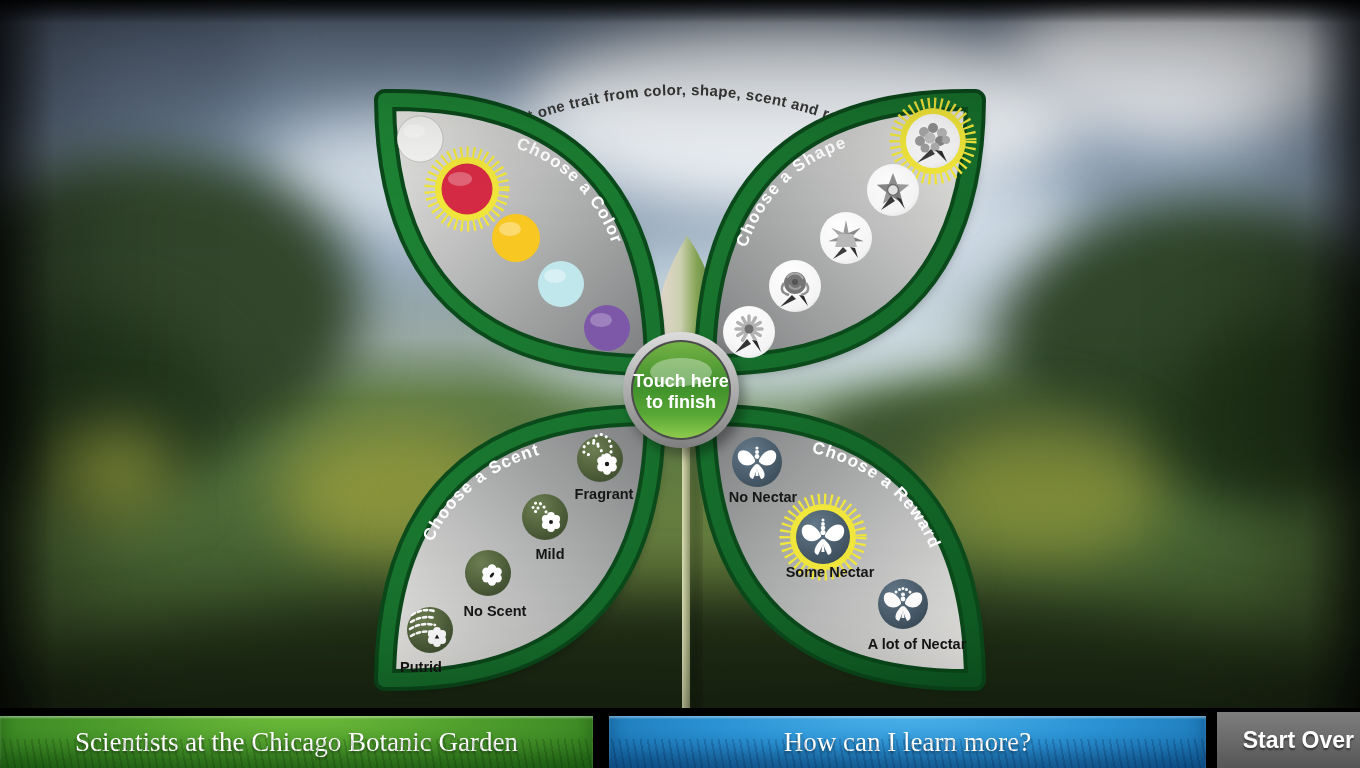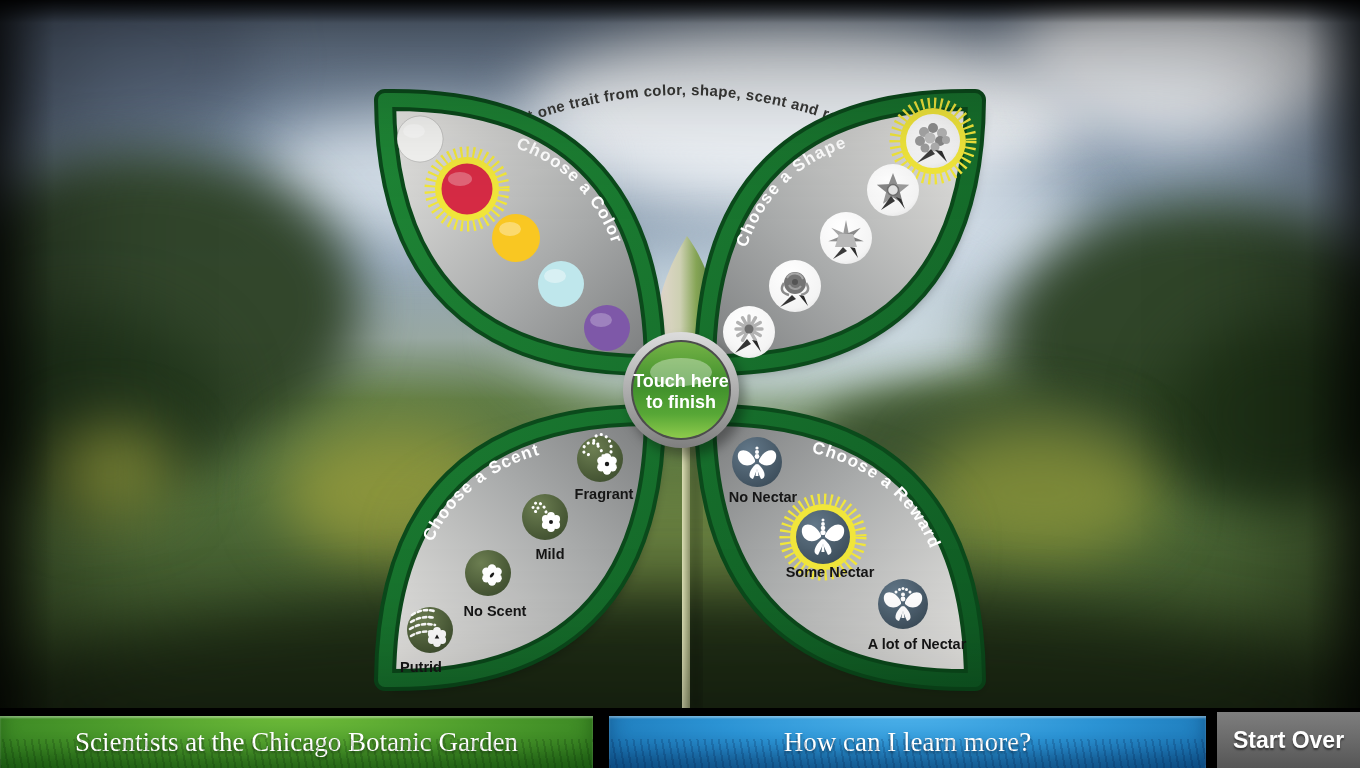--- a/index.html
+++ b/index.html
@@ -48,21 +48,21 @@
        background:repeating-linear-gradient(80deg,rgba(0,25,0,.16) 0 2px,transparent 2px 7px);}
   .bar-green{left:0;top:716px;width:593px;height:52px;
        background:radial-gradient(ellipse at 50% -10%, #74c13c 0%, #4d9c2c 48%, #2c761d 100%);
        box-shadow:inset 0 2px 2px rgba(255,255,255,.35), inset 0 -14px 20px rgba(0,45,0,.4);}
   .bar-blue{left:609px;top:716px;width:597px;height:52px;
        background:radial-gradient(ellipse at 50% -10%, #52b7ef 0%, #2b93d4 48%, #1468a6 100%);
        box-shadow:inset 0 2px 2px rgba(255,255,255,.35), inset 0 -14px 20px rgba(0,30,70,.4);}
   .bar-blue::after{background:repeating-linear-gradient(80deg,rgba(0,20,60,.18) 0 2px,transparent 2px 7px);}
   .start-over{position:absolute;left:1217px;top:712px;width:143px;height:56px;border:0;
        background:linear-gradient(#7e7e7e,#565656);color:#fff;cursor:pointer;
-       font:bold 23px "Liberation Sans",sans-serif;text-shadow:0 2px 2px rgba(0,0,0,.5);}
+       font:bold 23px "Liberation Sans",sans-serif;text-shadow:0 2px 2px rgba(0,0,0,.5);text-align:right;}
 </style>
 </head>
 <body>
 
 <div class="stage">
 
   <div class="bg">
     <div class="blob b-darksky"></div>
     <div class="blob b-cloud1"></div>
     <div class="blob b-cloud2"></div>

